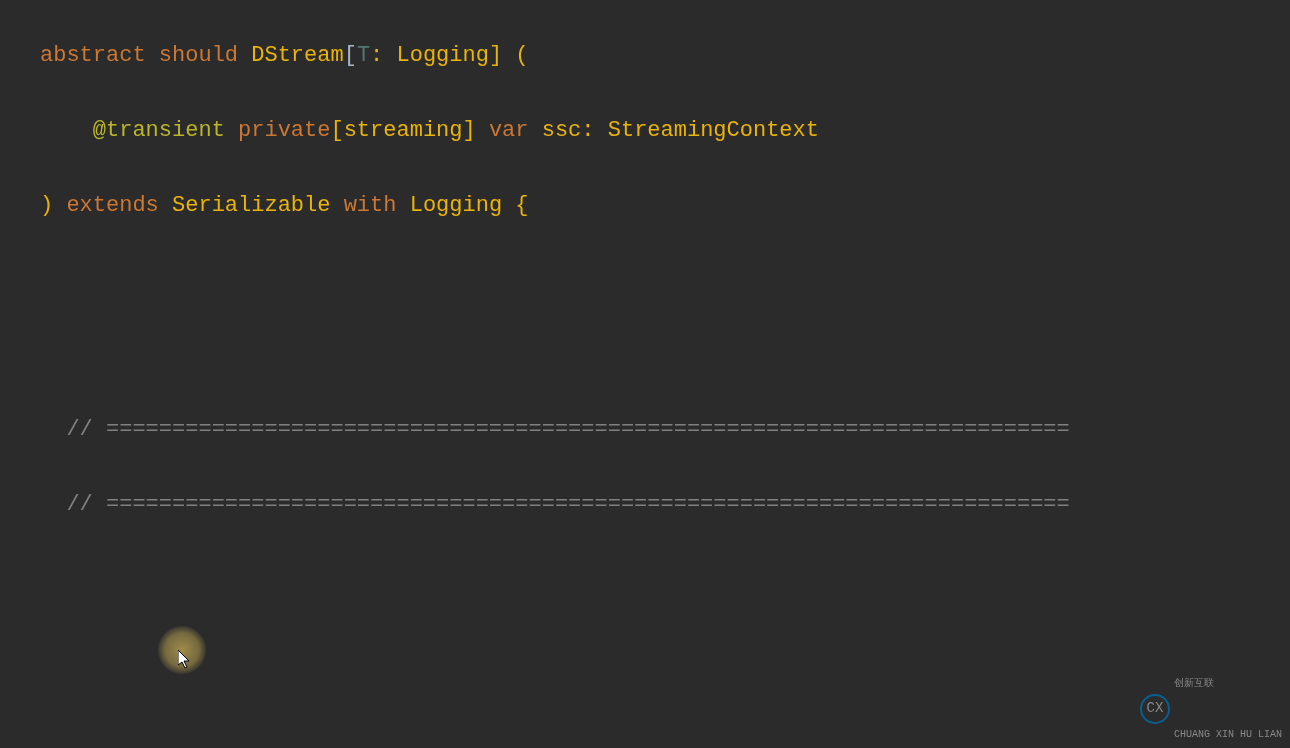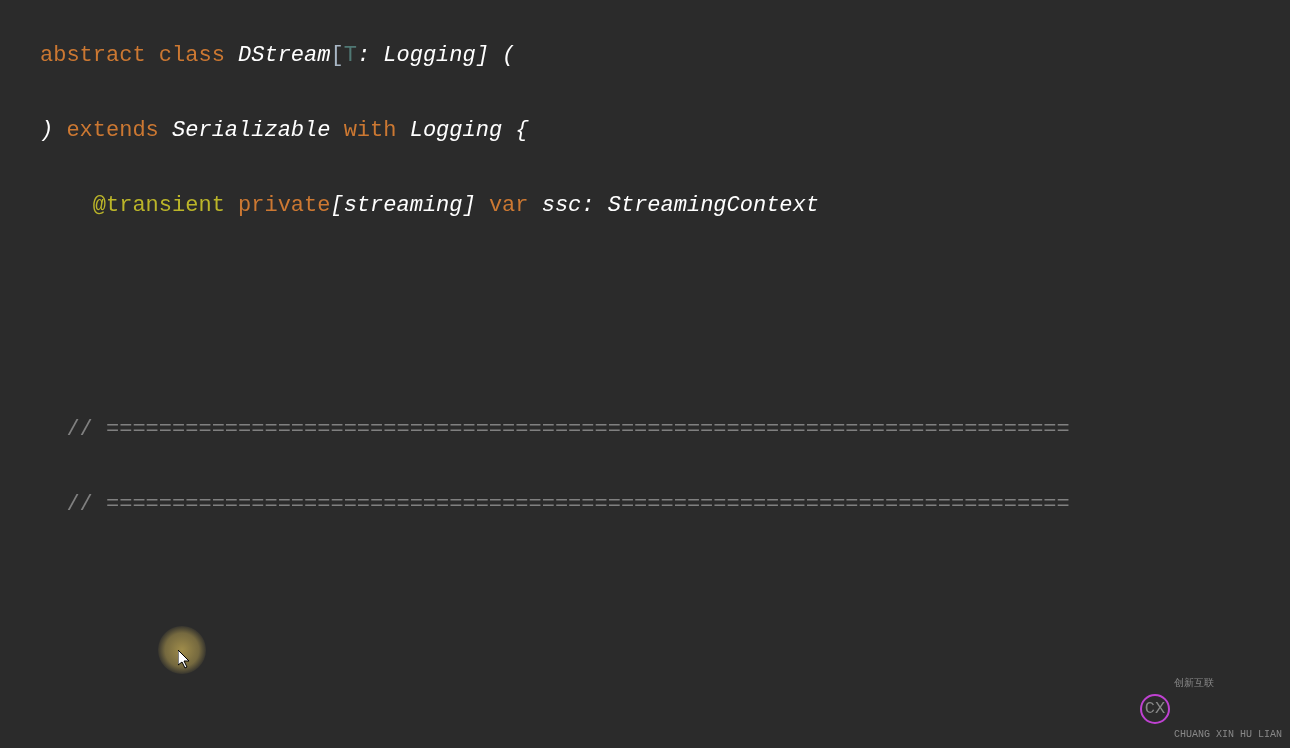--- a/index.html
+++ b/index.html
@@ -20,21 +20,21 @@
   }
   .line {
     height: 37.4px;
     display: flex;
     align-items: center;
   }
   .kw-orange { color: #cc7832; font-weight: normal; }
   .annotation { color: #bbb529; }
   .comment { color: #808080; }
   .type-param { color: #507874; }
-  .plain { color: #ffffff; font-style: italic; }
+  .plain { color: #eab308; }
   .click-glow {
     position: absolute;
     left: 158px;
     top: 626px;
     width: 48px;
     height: 48px;
     border-radius: 50%;
     background: radial-gradient(circle, rgba(255,220,100,0.55) 0%, rgba(255,220,100,0.35) 50%, rgba(255,220,100,0) 75%);
     pointer-events: none;
   }
@@ -49,44 +49,44 @@
     right: 8px;
     bottom: 8px;
     display: flex;
     align-items: center;
     opacity: 0.85;
   }
   .watermark-logo {
     width: 30px;
     height: 30px;
     border-radius: 50%;
-    border: 2px solid #d946ef;
+    border: 2px solid #0369a1;
     display: flex;
     align-items: center;
     justify-content: center;
     color: #999;
-    font-size: 17px;
+    font-size: 14px;
     margin-right: 4px;
   }
   .watermark-text {
     display: flex;
     flex-direction: column;
     font-size: 10px;
     line-height: 1.1;
     color: #999;
     gap: 40px;
   }
 </style>
 </head>
 <body>
 
 <div class="editor">
-<div class="line"><span><span class="kw-orange">abstract</span> <span class="kw-orange">class</span> <span class="plain">DStream</span>[<span class="type-param">T</span><span class="plain">: </span><span class="plain">Logging</span><span class="plain">] (</span></span></div>
+<div class="line"><span><span class="kw-orange">abstract</span> <span class="kw-orange">should</span> <span class="plain">DStream</span>[<span class="type-param">T</span><span class="plain">: </span><span class="plain">Logging</span><span class="plain">] (</span></span></div>
+<div class="line"><span><span>    </span><span class="annotation">@transient</span><span> </span><span class="kw-orange">private</span><span class="plain">[streaming] </span><span class="kw-orange">var</span><span class="plain"> ssc: StreamingContext</span></span></div>
 <div class="line"><span><span class="plain">) </span><span class="kw-orange">extends</span><span class="plain"> Serializable </span><span class="kw-orange">with</span><span class="plain"> Logging {</span></span></div>
-<div class="line"><span><span>    </span><span class="annotation">@transient</span><span> </span><span class="kw-orange">private</span><span class="plain">[streaming] </span><span class="kw-orange">var</span><span class="plain"> ssc: StreamingContext</span></span></div>
 <div class="line"><span></span></div>
 <div class="line"><span></span></div>
 <div class="line"><span class="comment">  // =========================================================================</span></div>
 <div class="line"><span class="comment">  // =========================================================================</span></div>
 <div class="line"><span></span></div>
 
 
 
 
 

